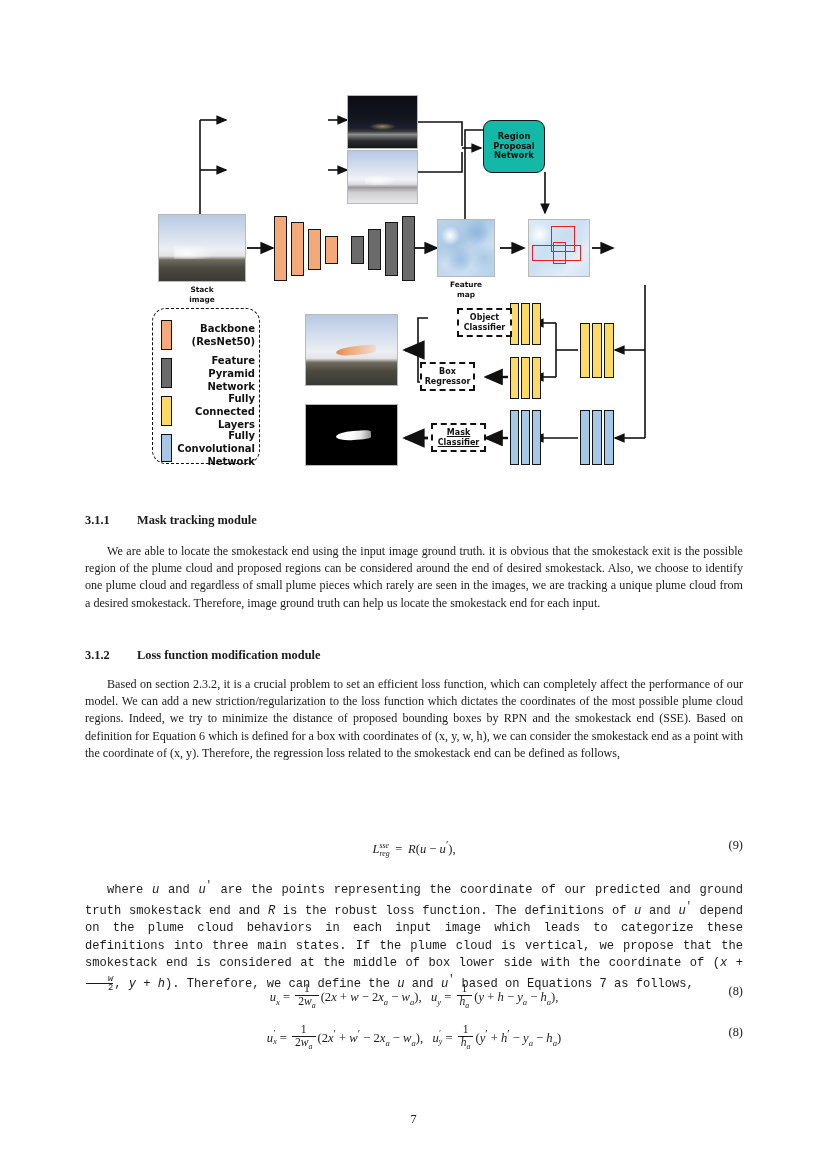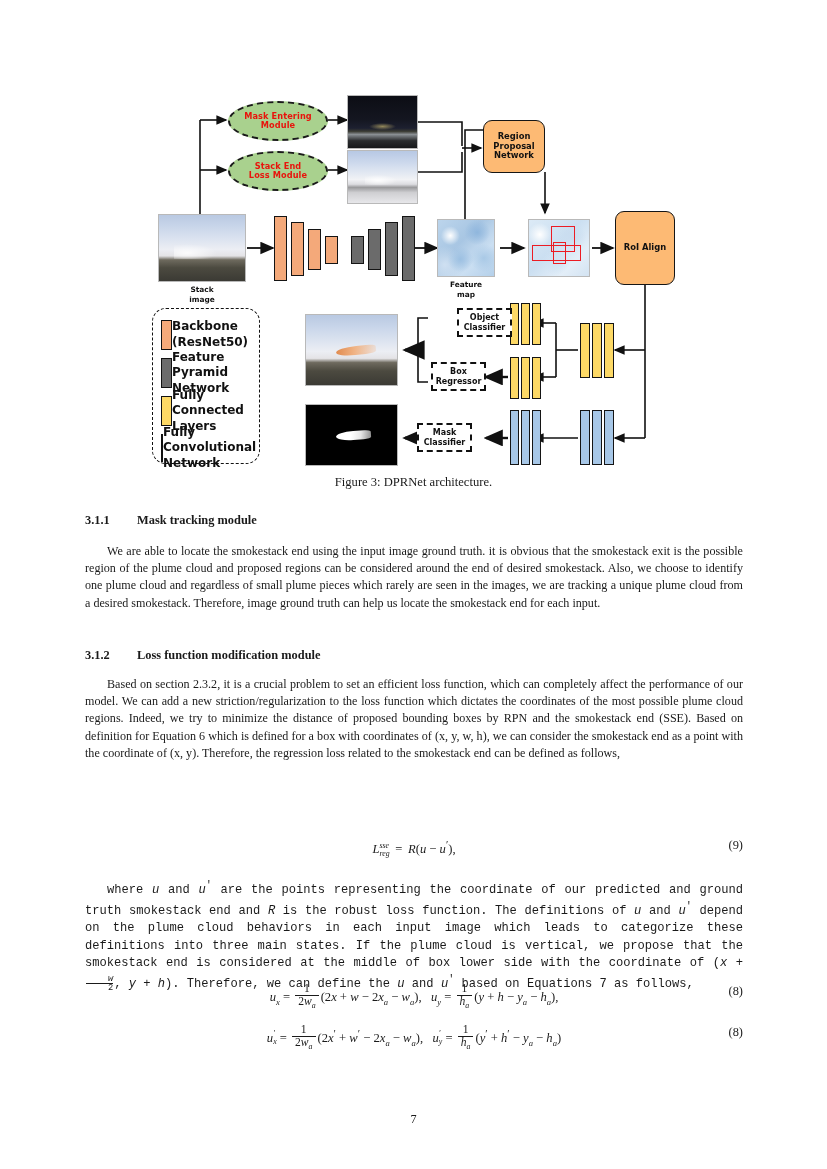--- a/index.html
+++ b/index.html
@@ -45,21 +45,21 @@
     background: #a9d18e;
     border: 2px dashed #1a1a1a;
     border-radius: 50%;
     color: #e8140c;
     font-size: 8.2px;
     letter-spacing: 0.1px;
   }
 
   
   .gray-box {
-    background: #fdba74;
+    background: #14b8a6;
     border: 1.8px solid #161616;
     border-radius: 9px;
     color: #111;
     font-size: 8.4px;
   }
 
   
   .dashed-box {
     background: #ffffff;
     border: 2px dashed #111;
@@ -81,23 +81,23 @@
     align-items: center;
   }
   .legend-swatch {
     width: 11px;
     border: 1.6px solid #111;
     box-sizing: border-box;
   }
   .legend-label {
     font-family: "DejaVu Sans", sans-serif;
     font-weight: bold;
-    font-size: 12px;
+    font-size: 10px;
     line-height: 1.3;
-    text-align: left;
+    text-align: right;
     color: #111;
     flex: 1;
   }
 
   
   .bar {
     position: absolute;
     box-sizing: border-box;
     border: 1.7px solid #141414;
   }
@@ -353,32 +353,20 @@
       <path d="M508,323 L486,323" stroke="#111" stroke-width="2.4" fill="none" marker-end="url(#ahb)"></path>
       <path d="M508,377 L486,377" stroke="#111" stroke-width="2.4" fill="none" marker-end="url(#ahb)"></path>
       <path d="M508,438 L486,438" stroke="#111" stroke-width="2.4" fill="none" marker-end="url(#ahb)"></path>
 
       <path d="M428,318 L418,318 L418,382 L428,382" stroke="#111" stroke-width="1.6" fill="none"></path>
       <path d="M418,350 L405,350" stroke="#111" stroke-width="2.8" fill="none" marker-end="url(#ahb)"></path>
 
       <path d="M428,438 L405,438" stroke="#111" stroke-width="2.8" fill="none" marker-end="url(#ahb)"></path>
     </svg>
 
-    <div class="node mod-ellipse" style="left:228px; top:101px; width:100px; height:40px;">
-      <div>
-        <span>Mask Entering</span><br>
-        <span>Module</span>
-      </div>
-    </div>
-    <div class="node mod-ellipse" style="left:228px; top:151px; width:100px; height:40px;">
-      <div>
-        <span>Stack End</span><br>
-        <span>Loss Module</span>
-      </div>
-    </div>
 
     <div class="imgbox sky-night" style="left:347px; top:95px; width:71px; height:54px;"></div>
     <div class="imgbox sky-pale" style="left:347px; top:150px; width:71px; height:54px;"></div>
 
     <div class="node gray-box" style="left:483px; top:120px; width:62px; height:53px;">
       <div>
         <span>Region</span><br>
         <span>Proposal</span><br>
         <span>Network</span>
       </div>
@@ -405,23 +393,20 @@
       <span>Feature</span><br>
       <span>map</span>
     </div>
 
     <div class="imgbox fmap-pale" style="left:528px; top:219px; width:62px; height:58px;">
       <div class="redbox" style="left:22px; top:6px; width:24px; height:26px;"></div>
       <div class="redbox" style="left:3px; top:25px; width:49px; height:16px;"></div>
       <div class="redbox" style="left:24px; top:22px; width:13px; height:22px;"></div>
     </div>
 
-    <div class="node gray-box" style="left:615px; top:211px; width:60px; height:74px;">
-      <span>RoI Align</span>
-    </div>
 
     <div class="bar bar-yellow" style="left:580px; top:323px; width:10px; height:55px;"></div>
     <div class="bar bar-yellow" style="left:592px; top:323px; width:10px; height:55px;"></div>
     <div class="bar bar-yellow" style="left:604px; top:323px; width:10px; height:55px;"></div>
 
     <div class="bar bar-yellow" style="left:510px; top:303px; width:9px; height:42px;"></div>
     <div class="bar bar-yellow" style="left:521px; top:303px; width:9px; height:42px;"></div>
     <div class="bar bar-yellow" style="left:532px; top:303px; width:9px; height:42px;"></div>
 
     <div class="bar bar-yellow" style="left:510px; top:357px; width:9px; height:42px;"></div>
@@ -435,27 +420,27 @@
     <div class="bar bar-blue" style="left:510px; top:410px; width:9px; height:55px;"></div>
     <div class="bar bar-blue" style="left:521px; top:410px; width:9px; height:55px;"></div>
     <div class="bar bar-blue" style="left:532px; top:410px; width:9px; height:55px;"></div>
 
     <div class="node dashed-box" style="left:457px; top:308px; width:55px; height:29px;">
       <div>
         <span>Object</span><br>
         <span>Classifier</span>
       </div>
     </div>
-    <div class="node dashed-box" style="left:431px; top:362px; width:55px; height:29px;justify-content:center;">
+    <div class="node dashed-box" style="left:420px; top:362px; width:55px; height:29px;justify-content:center;">
       <div>
         <span>Box</span><br>
         <span>Regressor</span>
       </div>
     </div>
-    <div class="node dashed-box" style="left:417px; top:423px; width:55px; height:29px;">
+    <div class="node dashed-box" style="left:431px; top:423px; width:55px; height:29px;text-decoration:underline;">
       <div>
         <span>Mask</span><br>
         <span>Classifier</span>
       </div>
     </div>
 
     <div class="imgbox result-img" style="left:305px; top:314px; width:93px; height:72px;">
       <div class="plume-overlay"></div>
     </div>
     <div class="imgbox mask-img" style="left:305px; top:404px; width:93px; height:62px;">
@@ -487,21 +472,20 @@
       <div class="legend-row" style="left:8px; top:124px; width:94px; height:30px;">
         <div class="legend-swatch" style="height:28px; background:#a7c7e7;"></div>
         <div class="legend-label">
           <span>Fully Convolutional</span><br>
           <span>Network</span>
         </div>
       </div>
     </div>
   </div>
 
-  <div class="fig-caption" style="top:475px;">Figure 3: DPRNet architecture.</div>
 
   <div class="sec-head" style="top:513px;">
     <span class="num">3.1.1</span><span>Mask tracking module</span>
   </div>
   <div class="para" style="top:543px;">We are able to locate the smokestack end using the input image ground truth. it is obvious that the smokestack exit is the possible region of the plume cloud and proposed regions can be considered around the end of desired smokestack. Also, we choose to identify one plume cloud and regardless of small plume pieces which rarely are seen in the images, we are tracking a unique plume cloud from a desired smokestack. Therefore, image ground truth can help us locate the smokestack end for each input.</div>
 
   <div class="sec-head" style="top:648px;">
     <span class="num">3.1.2</span><span>Loss function modification module</span>
   </div>
   <div class="para" style="top:676px;">Based on section 2.3.2, it is a crucial problem to set an efficient loss function, which can completely affect the performance of our model. We can add a new striction/regularization to the loss function which dictates the coordinates of the most possible plume cloud regions. Indeed, we try to minimize the distance of proposed bounding boxes by RPN and the smokestack end (SSE). Based on definition for Equation 6 which is defined for a box with coordinates of (x, y, w, h), we can consider the smokestack end as a point with the coordinate of (x, y). Therefore, the regression loss related to the smokestack end can be defined as follows,</div>

